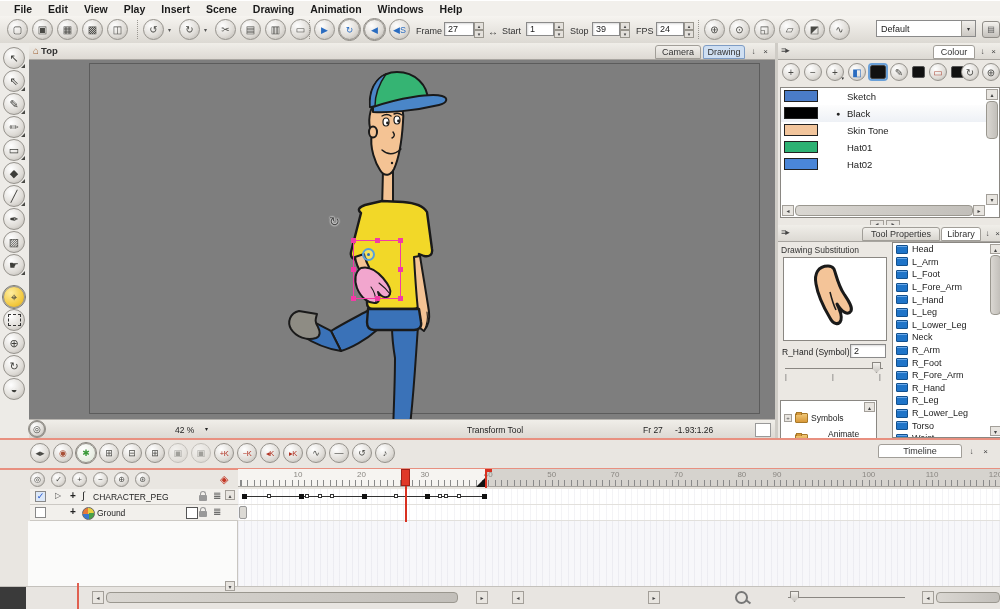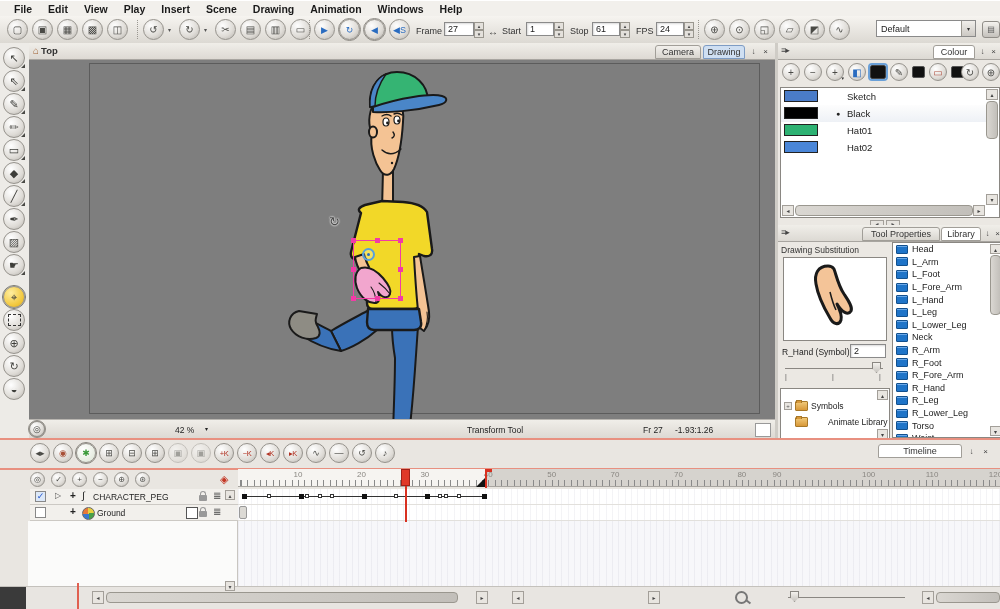--- a/index.html
+++ b/index.html
@@ -232,21 +232,21 @@
     <span class="flabel" style="left:502px">Start</span>
     <div class="num-box" style="left:526px;width:28px">
         <span>1</span>
       </div>
     <div class="spin" style="left:554px">
         <span>▴</span>
         <span>▾</span>
       </div>
     <span class="flabel" style="left:570px">Stop</span>
     <div class="num-box" style="left:592px;width:28px">
-        <span>61</span>
+        <span>39</span>
       </div>
     <div class="spin" style="left:620px">
         <span>▴</span>
         <span>▾</span>
       </div>
     <span class="flabel" style="left:636px">FPS</span>
     <div class="num-box" style="left:656px;width:28px">
         <span>24</span>
       </div>
     <div class="spin" style="left:684px">
@@ -505,20 +505,25 @@
             <span class="cname">Sketch</span>
           </div>
 
           <div class="crow sel">
             <span class="swatch" style="background: rgb(0, 0, 0);"></span>
             <span class="bullet cur">●</span>
             <span class="cname">Black</span>
           </div>
 
 
+          <div class="crow">
+            <span class="swatch" style="background: rgb(242, 197, 156);"></span>
+            <span class="bullet">●</span>
+            <span class="cname">Skin Tone</span>
+          </div>
 
           <div class="crow">
             <span class="swatch" style="background: rgb(45, 178, 115);"></span>
             <span class="bullet">●</span>
             <span class="cname">Hat01</span>
           </div>
 
           <div class="crow">
             <span class="swatch" style="background: rgb(74, 134, 216);"></span>
             <span class="bullet">●</span>
@@ -562,21 +567,21 @@
     <span class="abs" style="left:4px;top:122px;font-size:8.5px">R_Hand (Symbol)</span>
     <div class="num-box" style="left:72px;top:119px;width:36px;position:absolute">
         <span>2</span>
       </div>
     <div class="slider-track" style="left:7px;top:143px;width:98px"></div>
     <div class="slider-thumb" style="left:94px;top:137px;position:absolute"></div>
     <span class="abs" style="left:7px;top:148px;font-size:7px;color:#555">|</span>
     <span class="abs" style="left:54px;top:148px;font-size:7px;color:#555">|</span>
     <span class="abs" style="left:101px;top:148px;font-size:7px;color:#555">|</span>
 
-    <div class="inset" style="left:2px;top:163px;width:110px;height:53px">
+    <div class="inset" style="left:2px;top:175px;width:97px;height:53px">
       <div class="abs" style="left:3px;top:12px;display:flex;align-items:center;gap:3px">
         <span class="tiny-btn" style="position:static;width:8px;height:8px">+</span>
         <span class="folder"></span>
         <span style="font-size:8.5px">Symbols</span>
       </div>
       <div class="abs" style="left:14px;top:28px;display:flex;align-items:center;gap:20px">
         <span class="folder"></span>
         <span style="font-size:8.5px">Animate Library</span>
       </div>
       <span class="sb-btn" style="right:1px;top:1px;width:11px;height:10px">▴</span>

